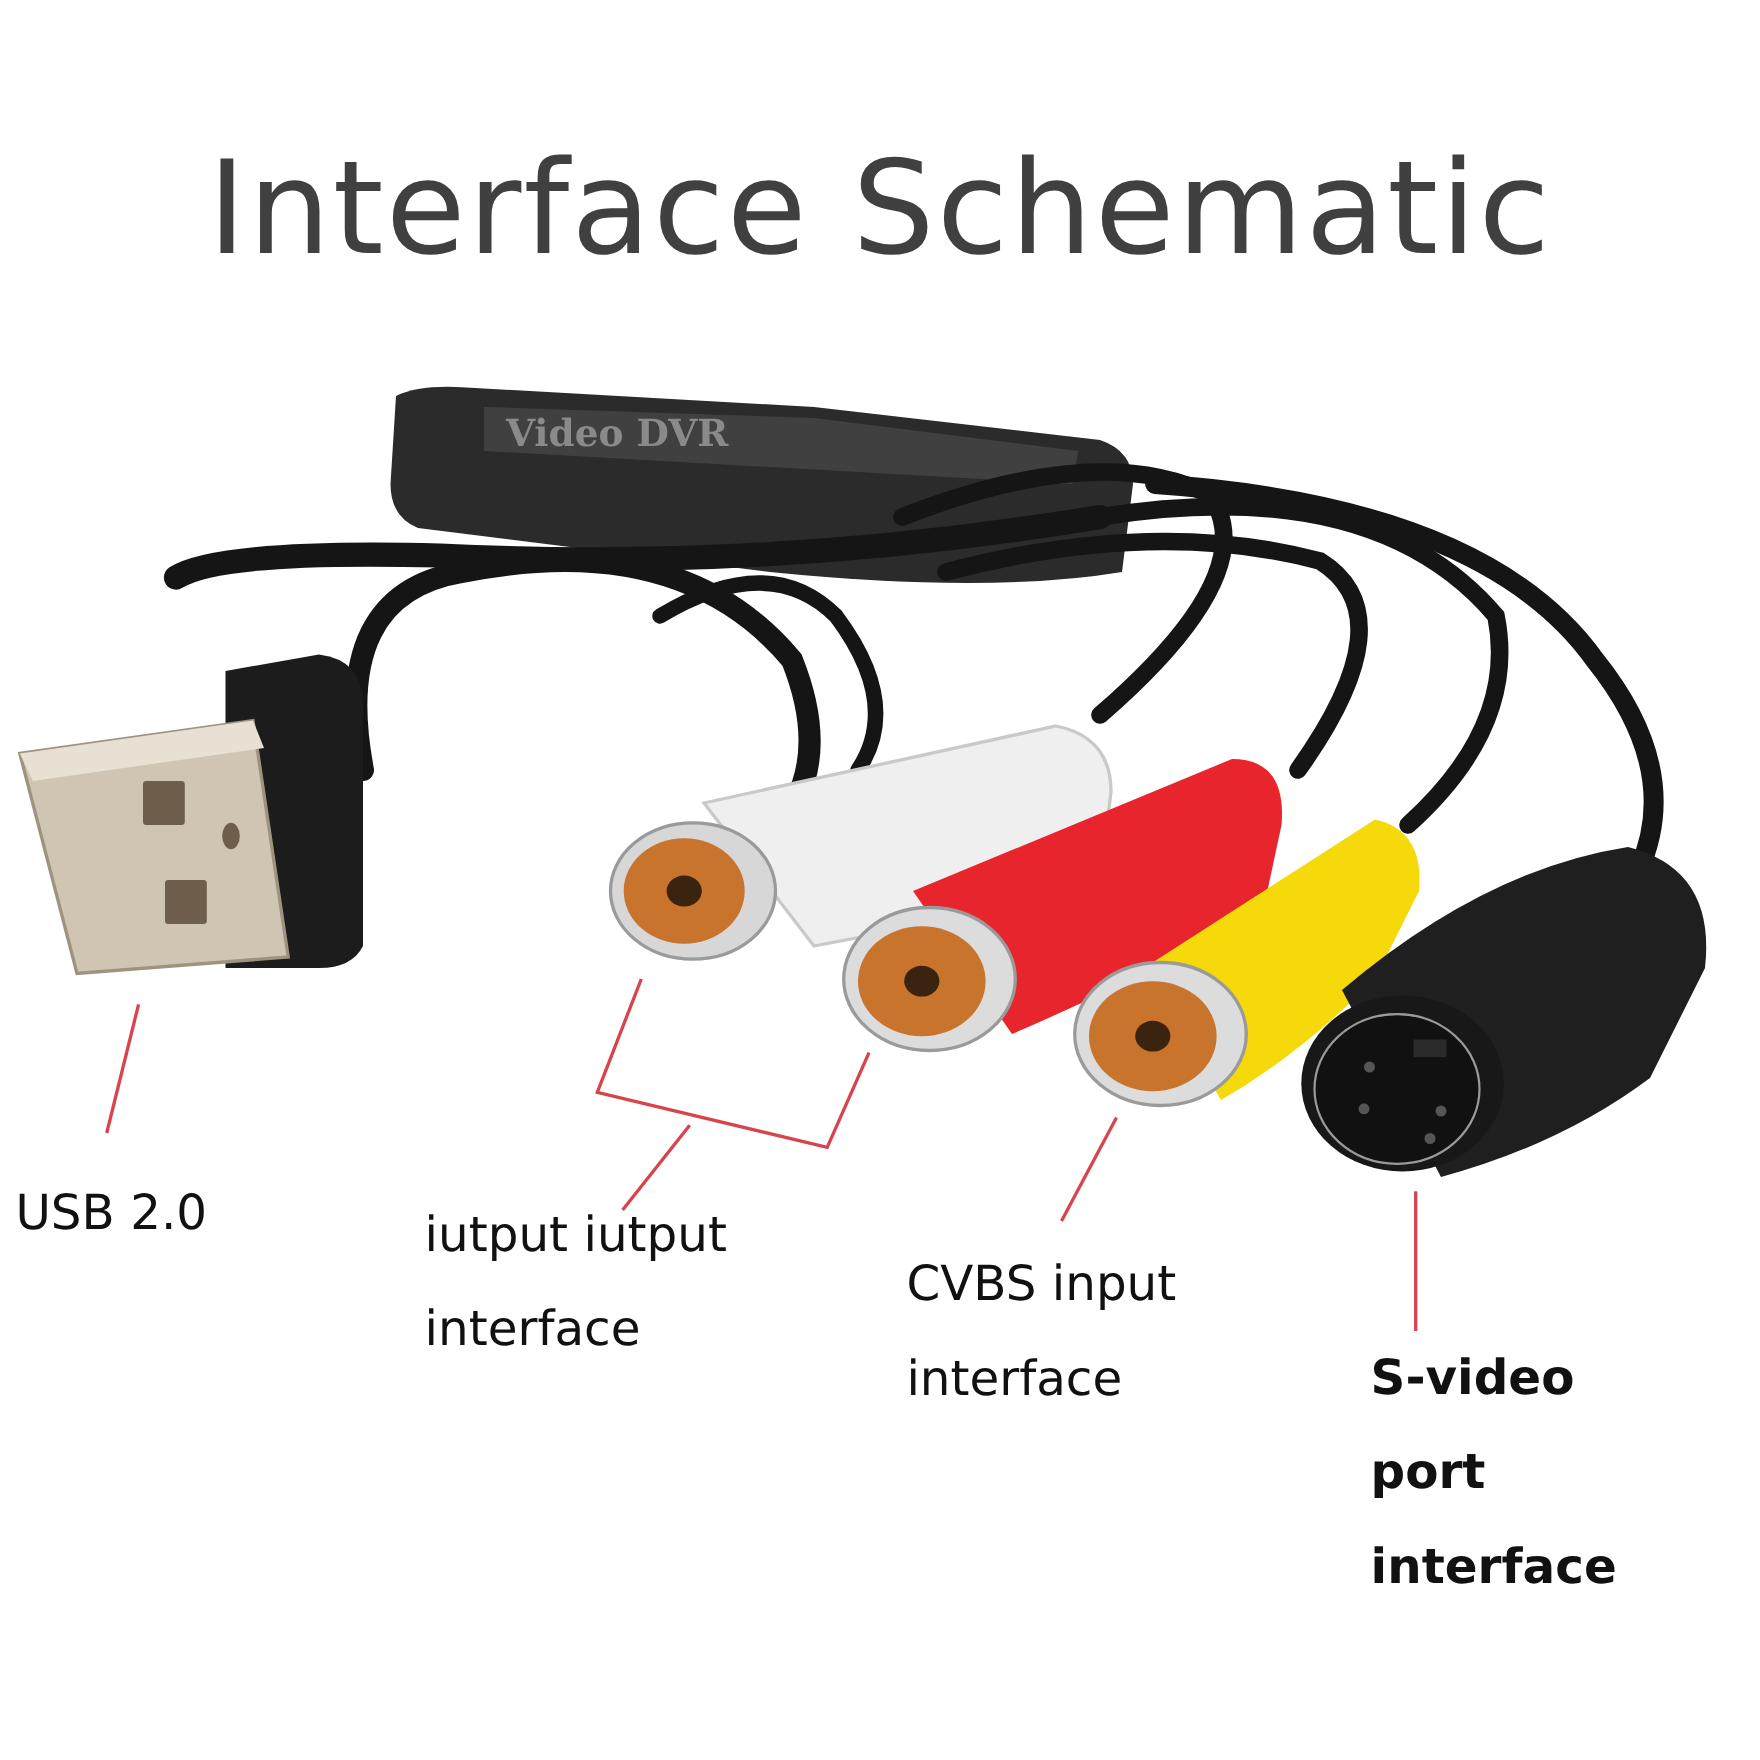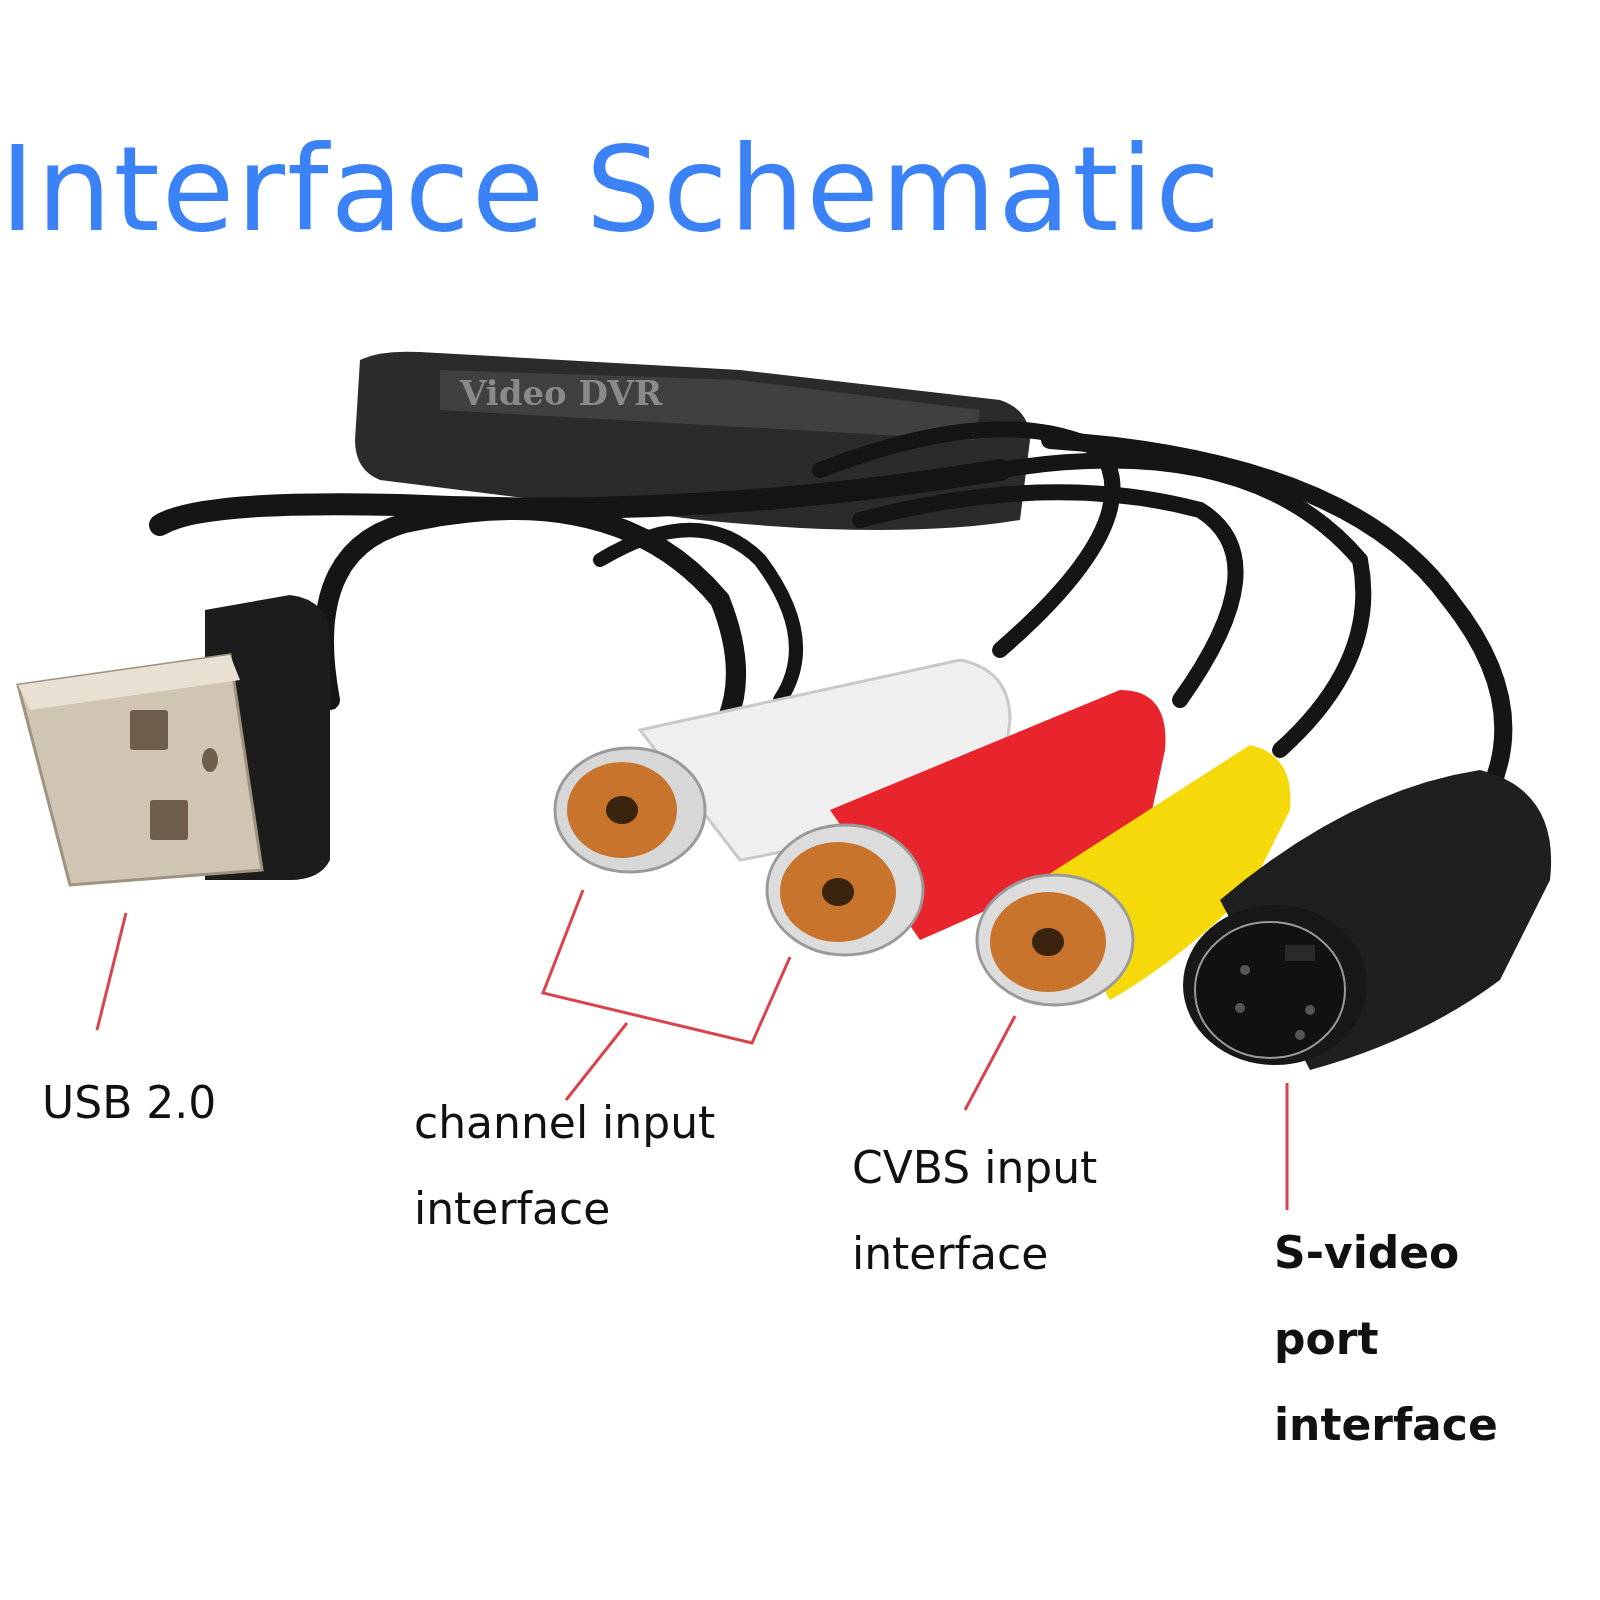--- a/index.html
+++ b/index.html
@@ -1,22 +1,22 @@
 <!DOCTYPE html>
 <html><head>
 <meta charset="utf-8">
 <style>
   html, body { margin: 0; padding: 0; background: #ffffff; }
   body { width: 1600px; height: 1600px; position: relative; overflow: hidden;
          font-family: "DejaVu Sans", sans-serif; color: #111; }
-  .title { position: absolute; left: 0; top: 120px; width: 1600px; text-align: left;
-           font-size: 118px; font-weight: normal; letter-spacing: 2px; color: #3b82f6; }
+  .title { position: absolute; left: 0; top: 120px; width: 1600px; text-align: center;
+           font-size: 118px; font-weight: normal; letter-spacing: 2px; color: #404040; }
   svg.art { position: absolute; left: 0; top: 0; }
   .label { position: absolute; font-size: 44px; line-height: 86px; color: #111; white-space: nowrap; }
-  .label span { display: block; margin-left: 28px; }
+  .label span { display: block; }
 </style>
 </head>
 <body>
 
 <div class="title">Interface Schematic</div>
 
 <svg class="art" width="1600" height="1600" viewBox="0 0 1600 1600">
 
   <g>
     <path d="M360 360 Q380 350 420 352 L740 370 L1000 400 Q1030 410 1030 440 L1020 520 Q900 540 700 520 L380 480 Q355 470 355 440 Z" fill="#2b2b2b"></path>
@@ -81,21 +81,21 @@
     <line x1="627" y1="1023" x2="566" y2="1100"></line>
     <line x1="1015" y1="1016" x2="965" y2="1110"></line>
     <line x1="1287" y1="1083" x2="1287" y2="1210"></line>
   </g>
 </svg>
 
 <div class="label" style="left:14px; top:1060px;">
   <span>USB 2.0</span>
 </div>
 <div class="label" style="left:386px; top:1080px;">
-  <span>channel input</span>
+  <span>iutput iutput</span>
   <span>interface</span>
 </div>
 <div class="label" style="left:824px; top:1125px;">
   <span>CVBS input</span>
   <span>interface</span>
 </div>
 <div class="label" style="left:1246px; top:1210px;font-weight:bold;">
   <span>S-video</span>
   <span>port</span>
   <span>interface</span>

